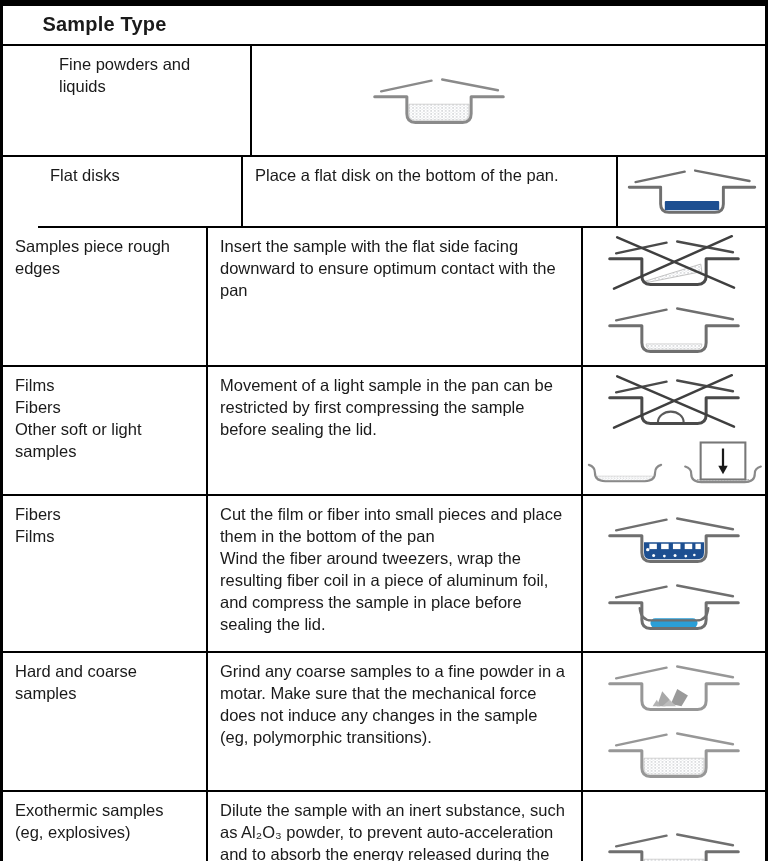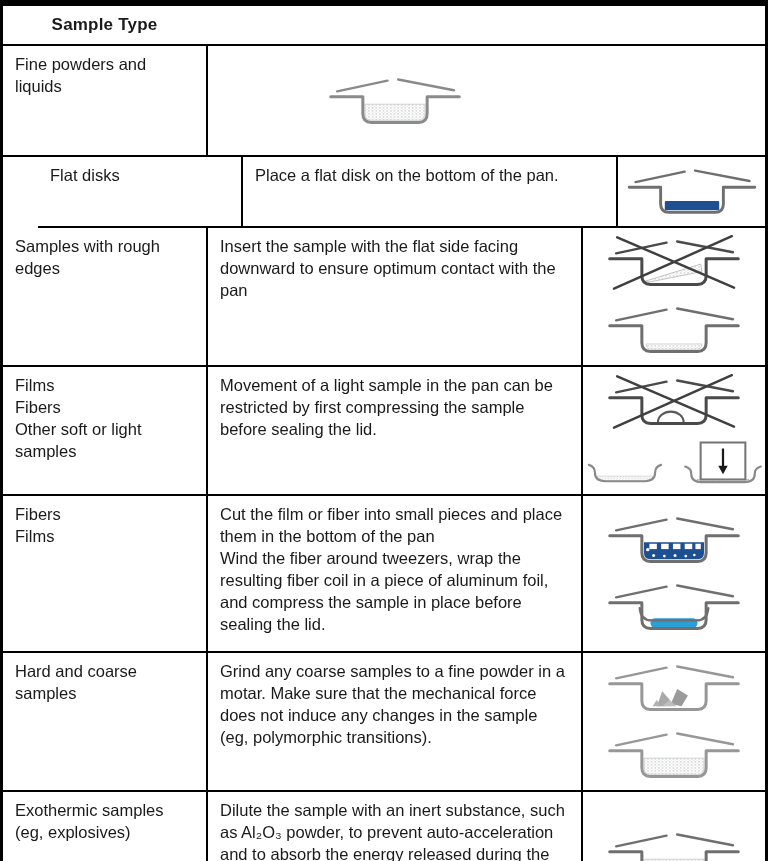--- a/index.html
+++ b/index.html
@@ -15,21 +15,21 @@
   .header-row{
     display:grid;
     grid-template-columns:203px 375px 1fr;
     border-bottom:2px solid #000;
     min-height:38px;
     align-items:center;
   }
   .header-cell{
     text-align:center;
     font-weight:bold;
-    font-size:17px;
+    font-size:20px;
     padding:5px 2px 6px 2px;
     letter-spacing:0.2px;
   }
   .row{
     display:grid;
     grid-template-columns:203px 375px 1fr;
     border-bottom:2px solid #000;
   }
   .row:last-child{border-bottom:none;}
   .cell{
@@ -50,21 +50,21 @@
     white-space:normal;
     overflow:hidden;
   }
   .icon-line{
     display:flex;
     gap:12px;
     align-items:flex-end;
     justify-content:center;
   }
   .icon-wrap{display:inline-flex;line-height:0;}
-  .r1{min-height:109px;}
+  .r1{min-height:109px;padding-left:44px;}
   .r2{min-height:55px;margin-left:35px;}
   .r3{min-height:107px;}
   .r4{min-height:110px;}
   .r5{min-height:155px;}
   .r6{min-height:129px;}
   .r7{min-height:128px;}
   .defs-holder{position:absolute;width:0;height:0;overflow:hidden;}
 </style>
 </head>
 <body>
@@ -110,21 +110,21 @@
               <path d="M12 19 L59 9 M69 8 L121 18" fill="none" stroke="#6f6f6f" stroke-width="2.3" stroke-linecap="round"></path>
               <rect x="40" y="37" width="52" height="9" rx="1" fill="#1d4f91"></rect>
               <path d="M6 24 L36 24 L36 40 Q36 48 44 48 L88 48 Q96 48 96 40 L96 24 L126 24" fill="none" stroke="#6f6f6f" stroke-width="2.8" stroke-linecap="round" stroke-linejoin="round"></path>
             </svg>
           </span>
         </div>
       </div>
   </div>
 
   <div class="row r3">
-    <div class="cell type">Samples with rough
+    <div class="cell type">Samples piece rough
 edges</div>
     <div class="cell prep">Insert the sample with the flat side facing downward to ensure optimum contact with the pan</div>
     <div class="cell example">
         <div class="icon-line">
           <span class="icon-wrap">
             <svg viewBox="0 0 132 56" width="142" height="60" xmlns="http://www.w3.org/2000/svg">
               <path d="M12 19 L59 9 M69 8 L121 18" fill="none" stroke="#4a4a4a" stroke-width="2.3" stroke-linecap="round"></path>
               <path d="M39 45 L91 29 L92 36 L42 46 Z" fill="url(#dotsP)" stroke="#b0b0b0" stroke-width="0.7"></path>
               <path d="M6 24 L36 24 L36 40 Q36 48 44 48 L88 48 Q96 48 96 40 L96 24 L126 24" fill="none" stroke="#4a4a4a" stroke-width="2.8" stroke-linecap="round" stroke-linejoin="round"></path>
               <path d="M13 4 L122 51 M120 3 L10 52" fill="none" stroke="#3f3f3f" stroke-width="2.3" stroke-linecap="round"></path>

